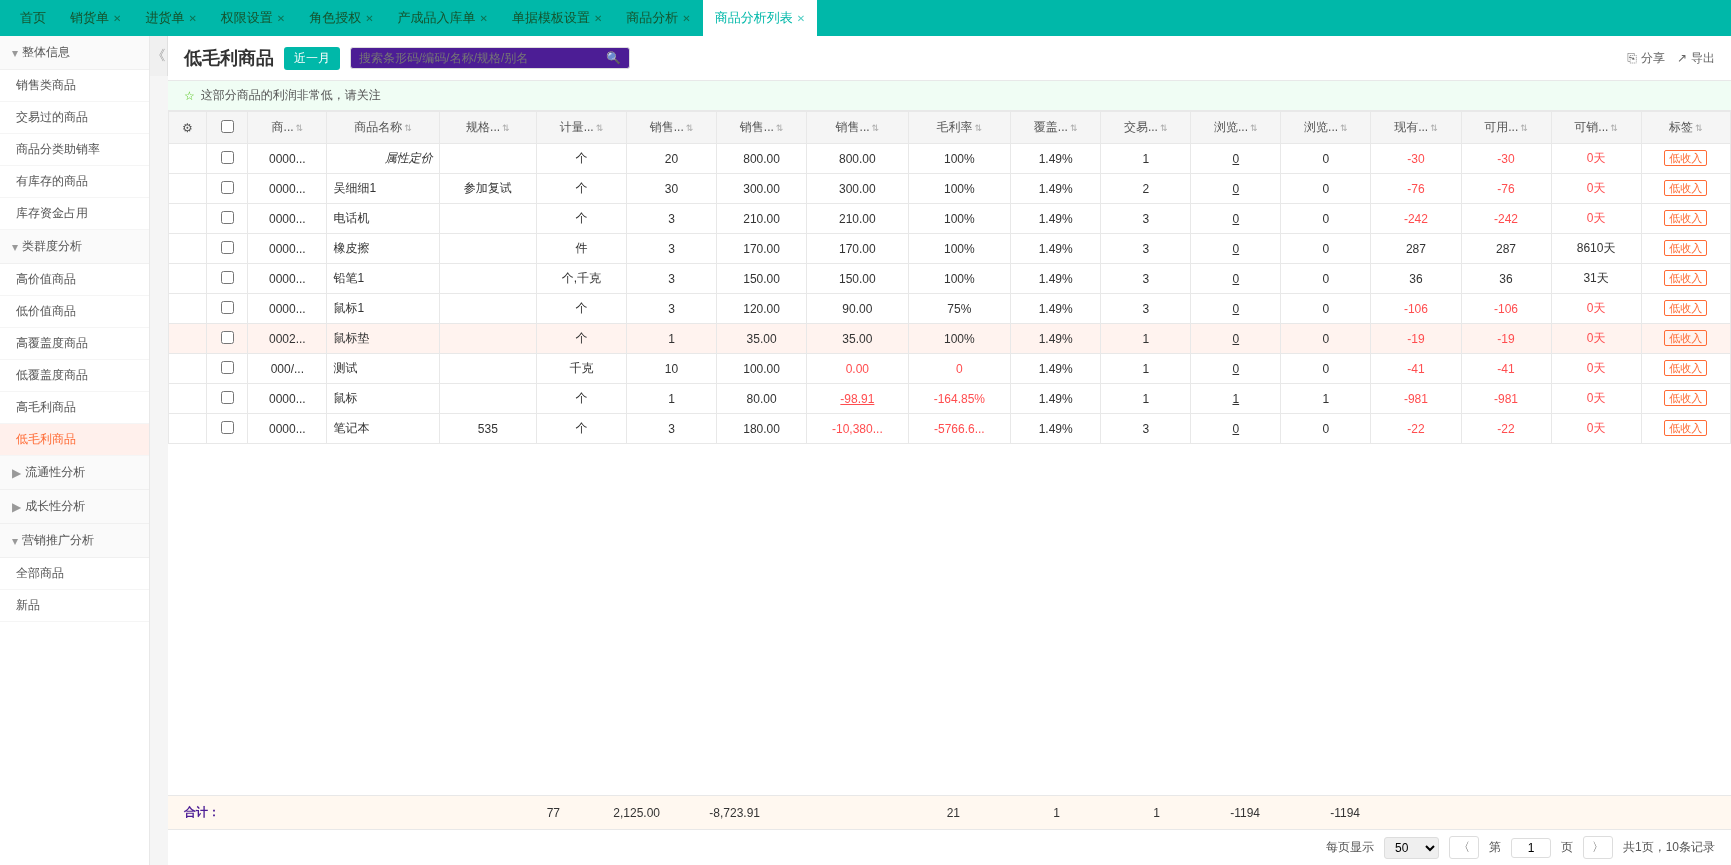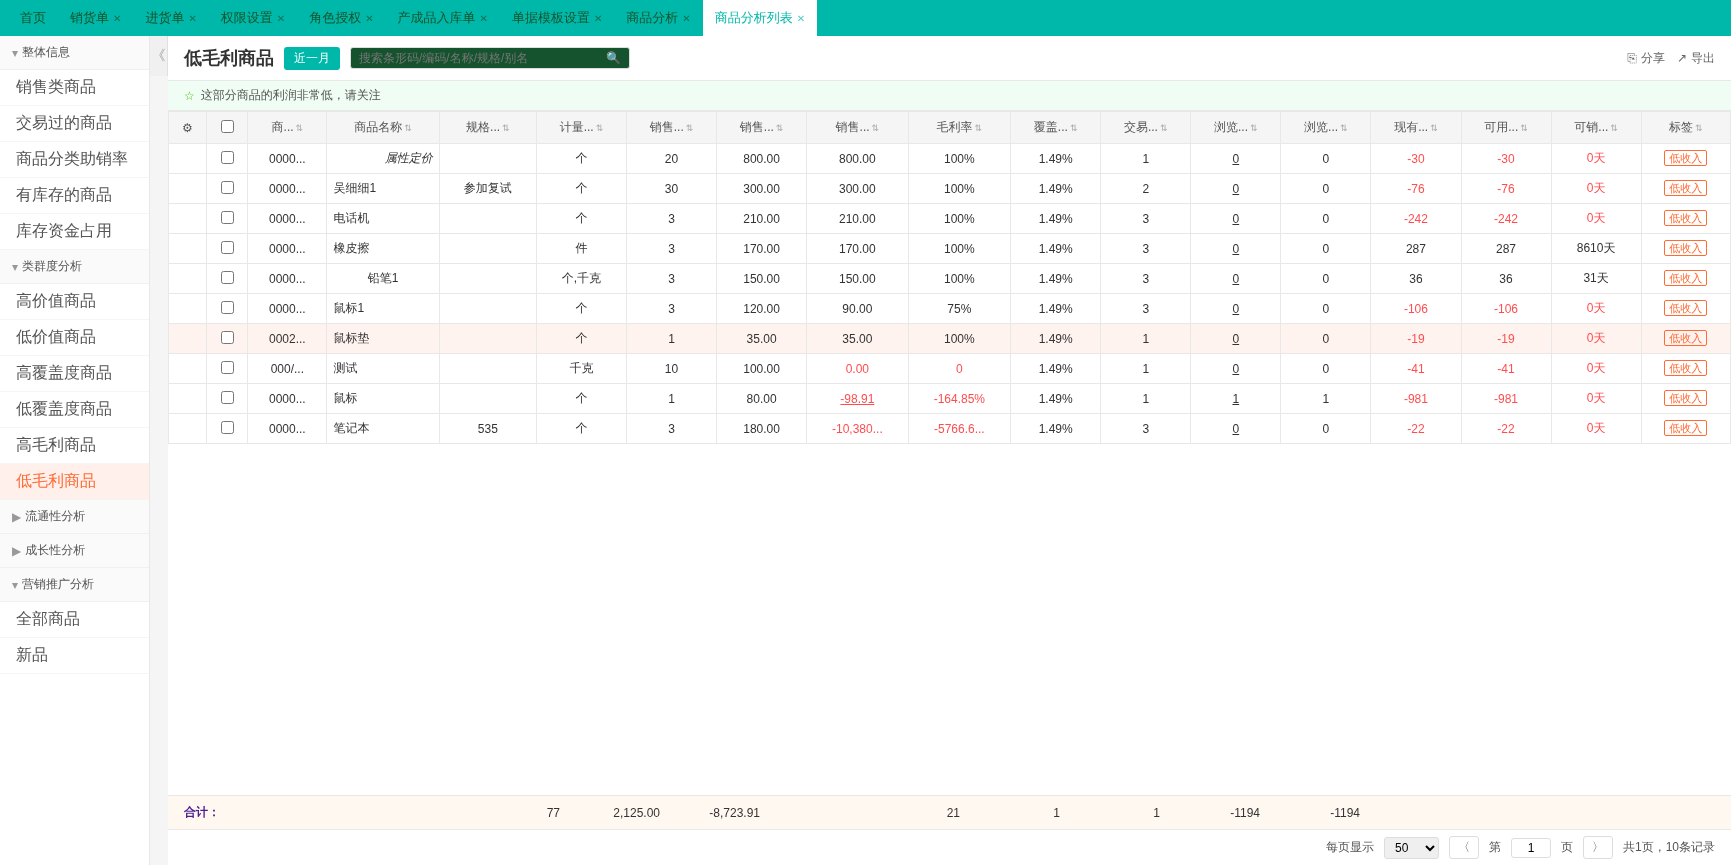--- a/index.html
+++ b/index.html
@@ -47,21 +47,21 @@
       padding: 8px 12px;
       font-size: 12px;
       color: #555;
       cursor: pointer;
       background: #fafafa;
       border-bottom: 1px solid #f0f0f0;
     }
     .sidebar-group-header .arrow { margin-right: 4px; color: #999; }
     .sidebar-item {
       padding: 7px 16px;
-      font-size: 16px;
+      font-size: 12px;
       color: #555;
       cursor: pointer;
       border-bottom: 1px solid #f5f5f5;
     }
     .sidebar-item.active { background: #fff0ec; color: #ff6b35; }
 
     
     .content-area {
       flex: 1;
       display: flex;
@@ -93,21 +93,21 @@
       font-size: 12px;
       cursor: pointer;
     }
     .search-box {
       display: flex;
       align-items: center;
       border: 1px solid #ddd;
       border-radius: 3px;
       padding: 3px 8px;
       gap: 22px;
-      background: #14532d;
+      background: #4c1d95;
       flex: 1;
       max-width: 280px;
     }
     .search-box input {
       border: none;
       outline: none;
       font-size: 12px;
       color: #999;
       flex: 1;
       background: transparent;
@@ -460,21 +460,21 @@
     <td>0</td>
     <td style="">287</td>
     <td style="">287</td>
     <td style="color:#333;">8610天</td>
     <td><span class="tag-low">低收入</span></td>
   </tr>
             <tr>
     <td></td>
     <td><input type="checkbox" style=""></td>
     <td>0000...</td>
-    <td style="text-align:center;">铅笔1</td>
+    <td style="text-align:left;">铅笔1</td>
     <td></td>
     <td>个,千克</td>
     <td>3</td>
     <td>150.00</td>
     <td style="">150.00</td>
     <td style="">100%</td>
     <td>1.49%</td>
     <td>3</td>
     <td><span style="text-decoration:underline;cursor:pointer;">0</span></td>
     <td>0</td>

